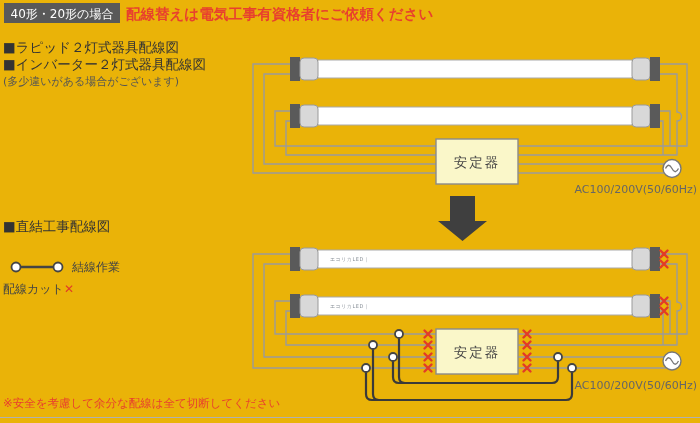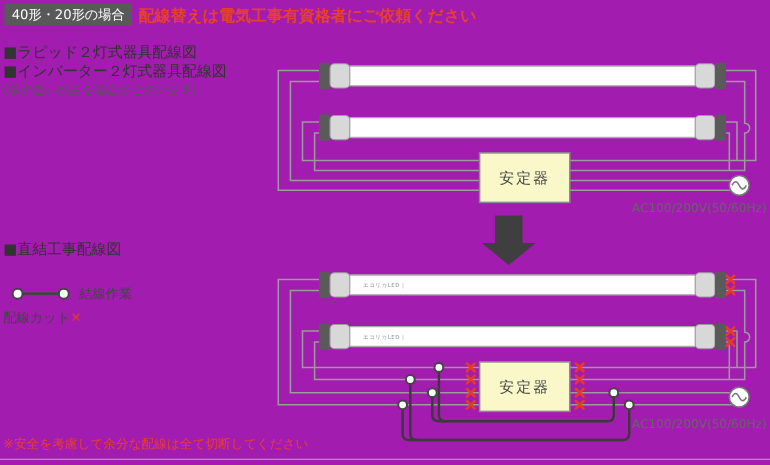--- a/index.html
+++ b/index.html
@@ -1,16 +1,16 @@
 <!DOCTYPE html>
 <html><head>
 <meta charset="utf-8">
 <style>
   html,body{margin:0;padding:0;background:#ffffff;}
-  .stage{position:relative;width:700px;height:423px;background:#a21caf;overflow:hidden;
+  .stage{position:relative;width:700px;height:423px;background:#eab308;overflow:hidden;
          font-family:"DejaVu Sans","Liberation Sans",sans-serif;}
   svg text{font-family:"DejaVu Sans","Liberation Sans",sans-serif;}
   .wire{fill:none;stroke:#9b9b9b;stroke-width:1.4;}
   .darkwire{fill:none;stroke:#3a3a3a;stroke-width:2.2;stroke-linejoin:round;}
   .tube-body{fill:#ffffff;stroke:#aaaaaa;stroke-width:1.2;}
   .cap{fill:#d8d8d8;stroke:#9a9a9a;stroke-width:1;}
   .socket{fill:#5a5a5a;stroke:none;}
   .ballast{fill:#faf7c9;stroke:#8a8a8a;stroke-width:1.4;}
   .ballast-label{font-size:13.5px;fill:#444;letter-spacing:2px;}
   .ac-label{font-size:11px;fill:#666;}

